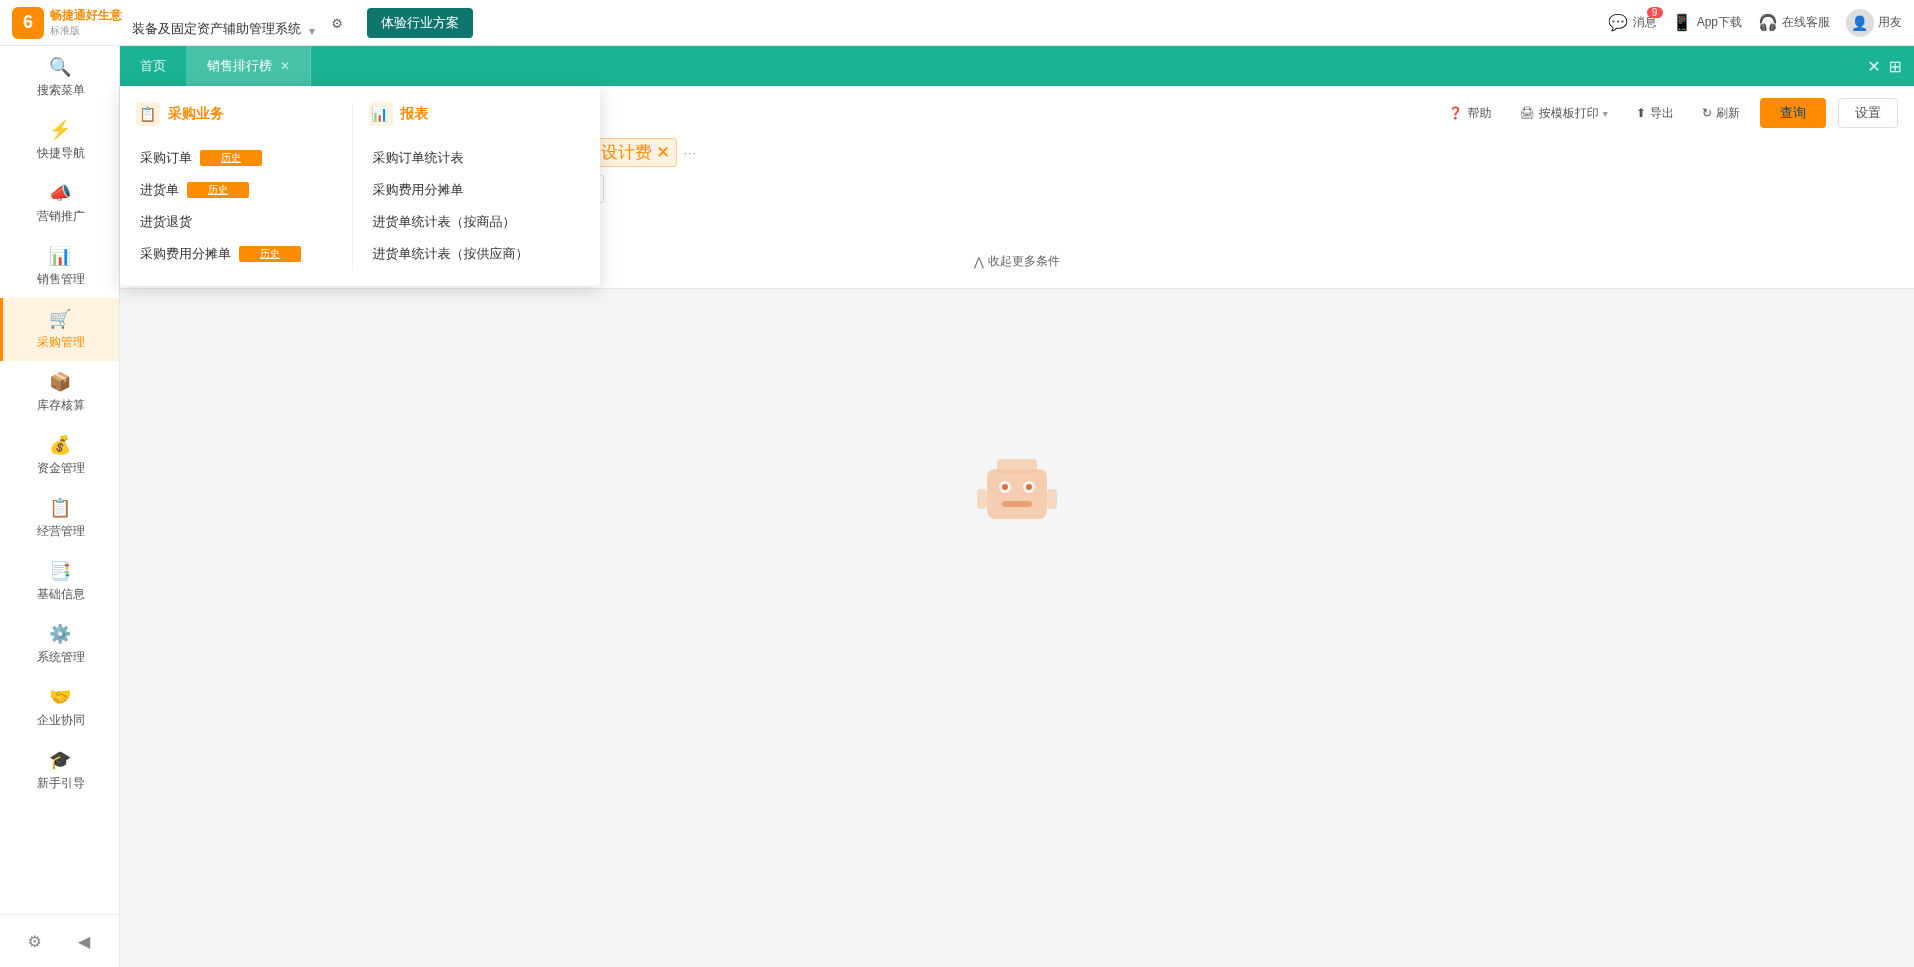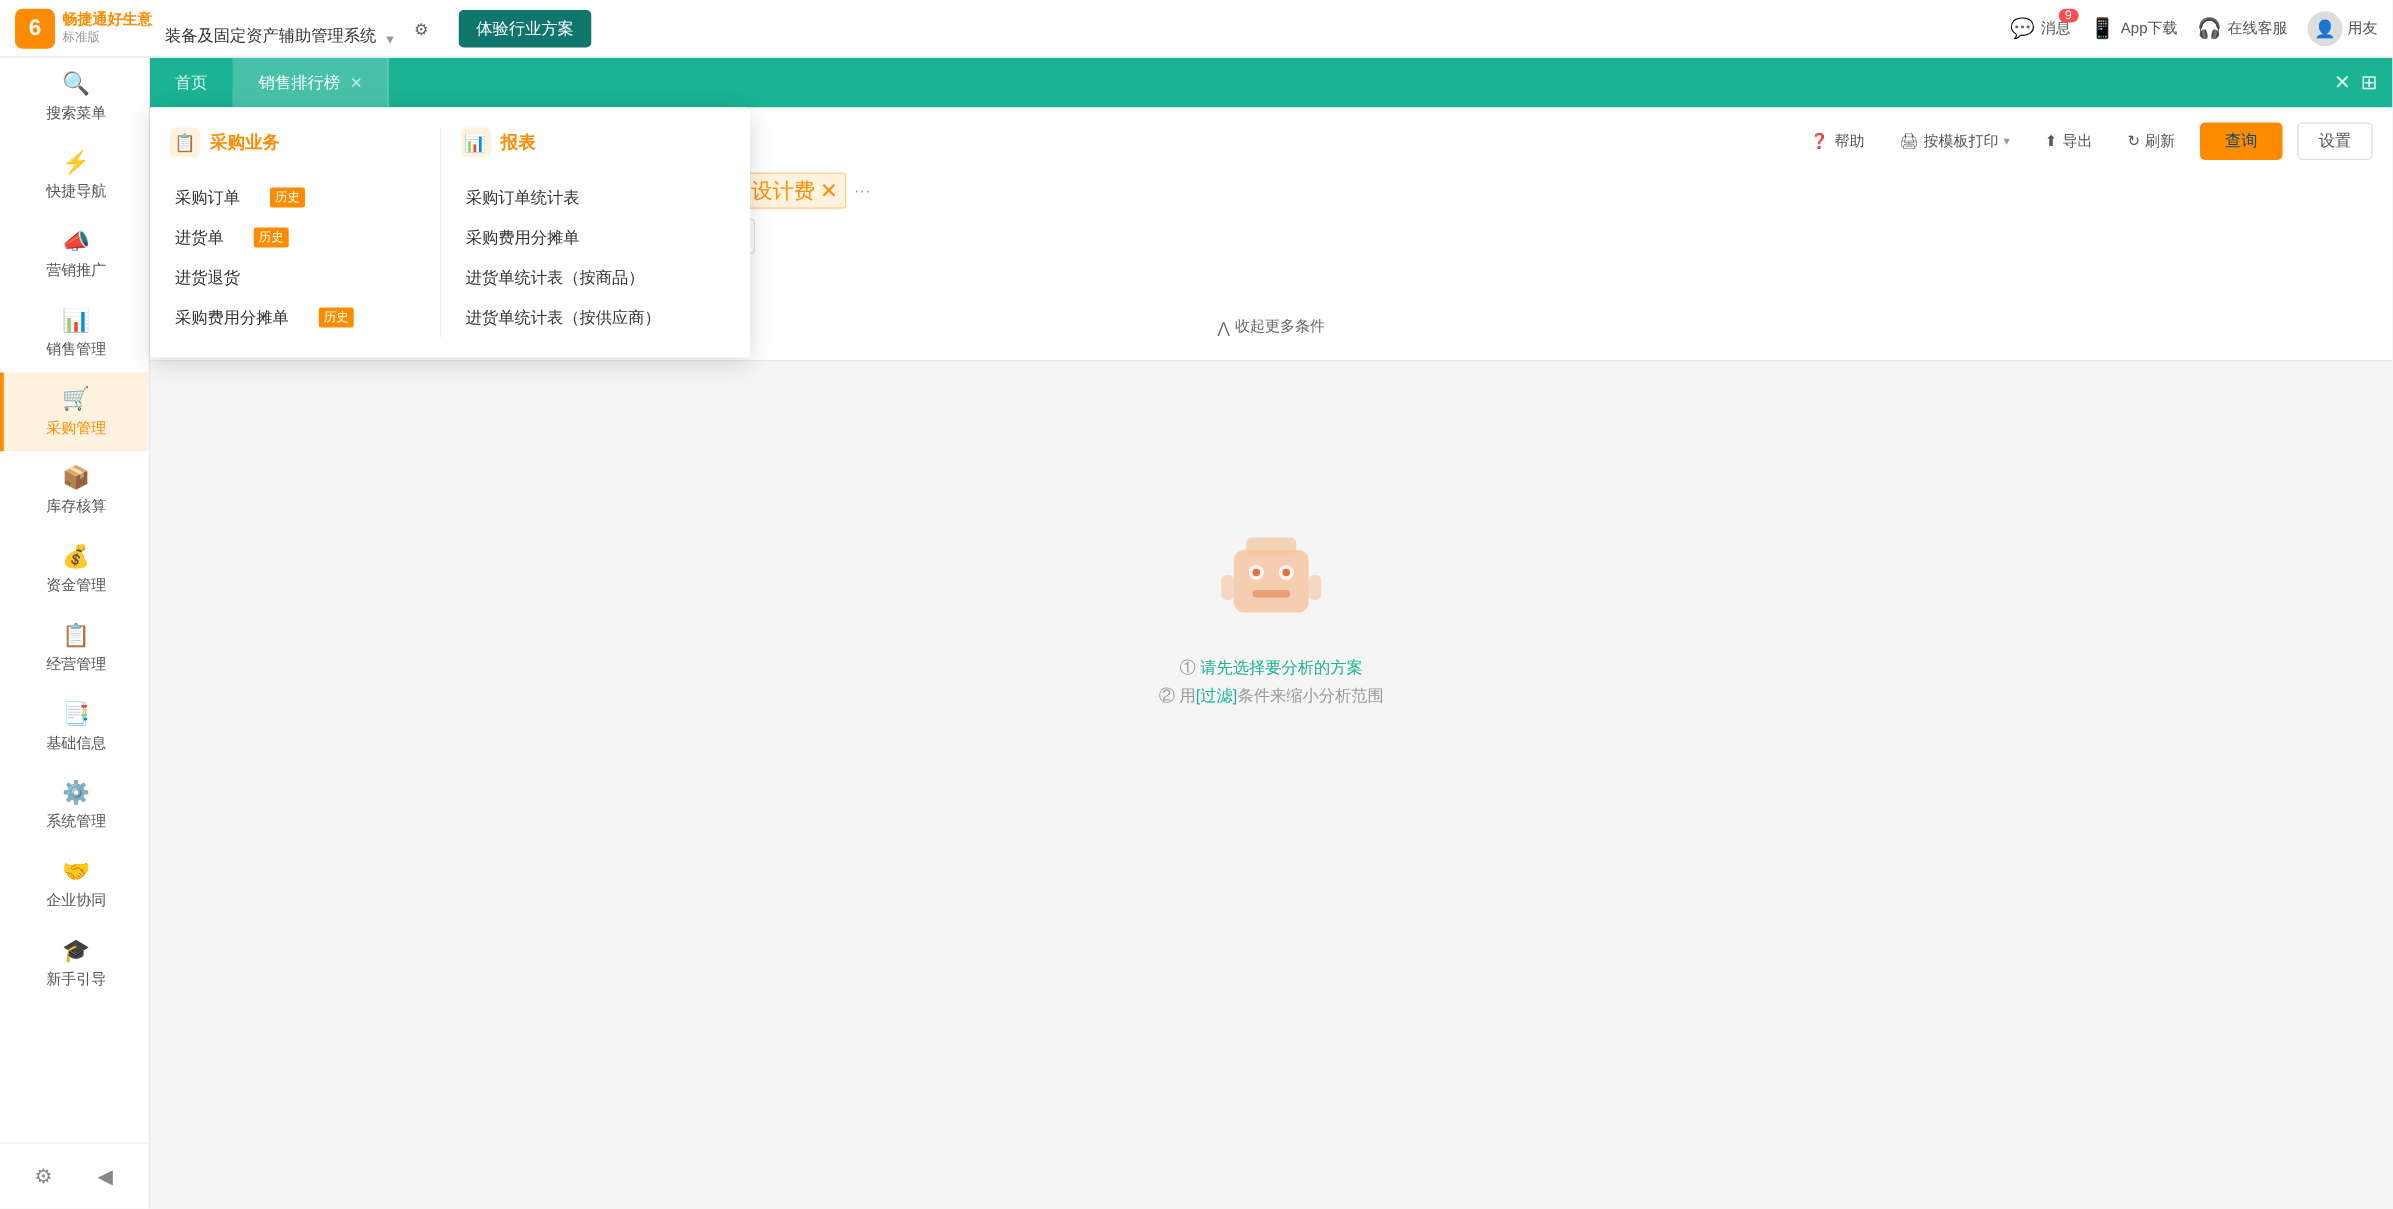--- a/index.html
+++ b/index.html
@@ -403,33 +403,34 @@
       background: #fff3e0;
       border-radius: 4px;
       display: flex;
       align-items: center;
       justify-content: center;
       font-size: 14px;
     }
     .dropdown-item {
       display: flex;
       align-items: center;
-      gap: 24px;
+      gap: 8px;
       padding: 7px 4px;
       cursor: pointer;
       color: #333;
       font-size: 13px;
       border-radius: 3px;
     }
     .history-tag {
       background: #ff8c00;
       color: white;
       font-size: 10px;
-      padding: 1px 4px;
+      padding: 1px 21px;
       border-radius: 2px;
+      text-decoration: underline;
     }
   </style>
 </head>
 <body>
 
 <div class="top-header">
   <div class="logo-area">
     <div class="logo-icon">6</div>
     <div class="logo-text">
       <div class="main">畅捷通好生意</div>
@@ -633,24 +634,20 @@
             <rect x="30" y="20" width="40" height="15" rx="4" fill="#f5c4a0" opacity="0.7"></rect>
             <circle cx="38" cy="48" r="6" fill="#fff" opacity="0.8"></circle>
             <circle cx="62" cy="48" r="6" fill="#fff" opacity="0.8"></circle>
             <circle cx="38" cy="48" r="3" fill="#e07040"></circle>
             <circle cx="62" cy="48" r="3" fill="#e07040"></circle>
             <rect x="35" y="62" width="30" height="6" rx="3" fill="#e07040" opacity="0.5"></rect>
             <rect x="10" y="50" width="10" height="20" rx="4" fill="#f5c4a0" opacity="0.6"></rect>
             <rect x="80" y="50" width="10" height="20" rx="4" fill="#f5c4a0" opacity="0.6"></rect>
           </svg>
         </div>
-        <div class="empty-text">
-          <div>① <span>请先选择要分析的方案</span></div>
-          <div>② 用<span style="color:#1ab394;">[过滤]</span>条件来缩小分析范围</div>
-        </div>
       </div>
     </div>
   </div>
 </div>
 
 <div class="dropdown-menu">
 
   <div class="dropdown-col">
     <div class="dropdown-section-title">
       <div class="section-icon">📋</div>

